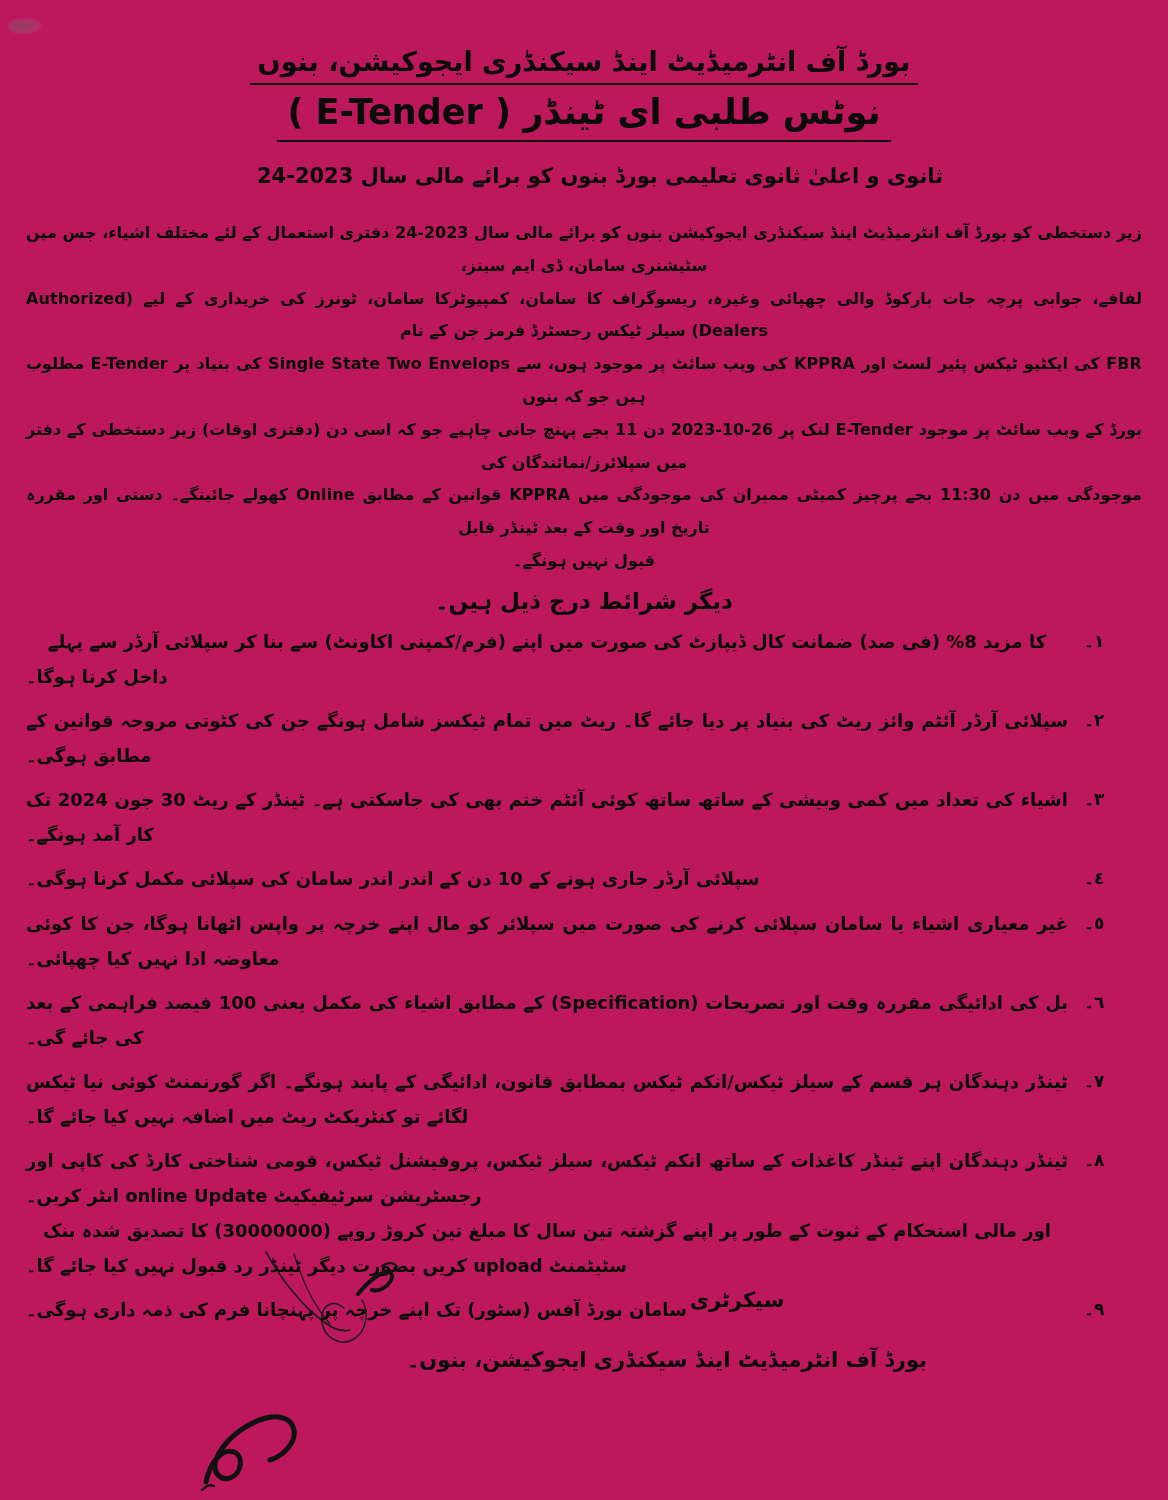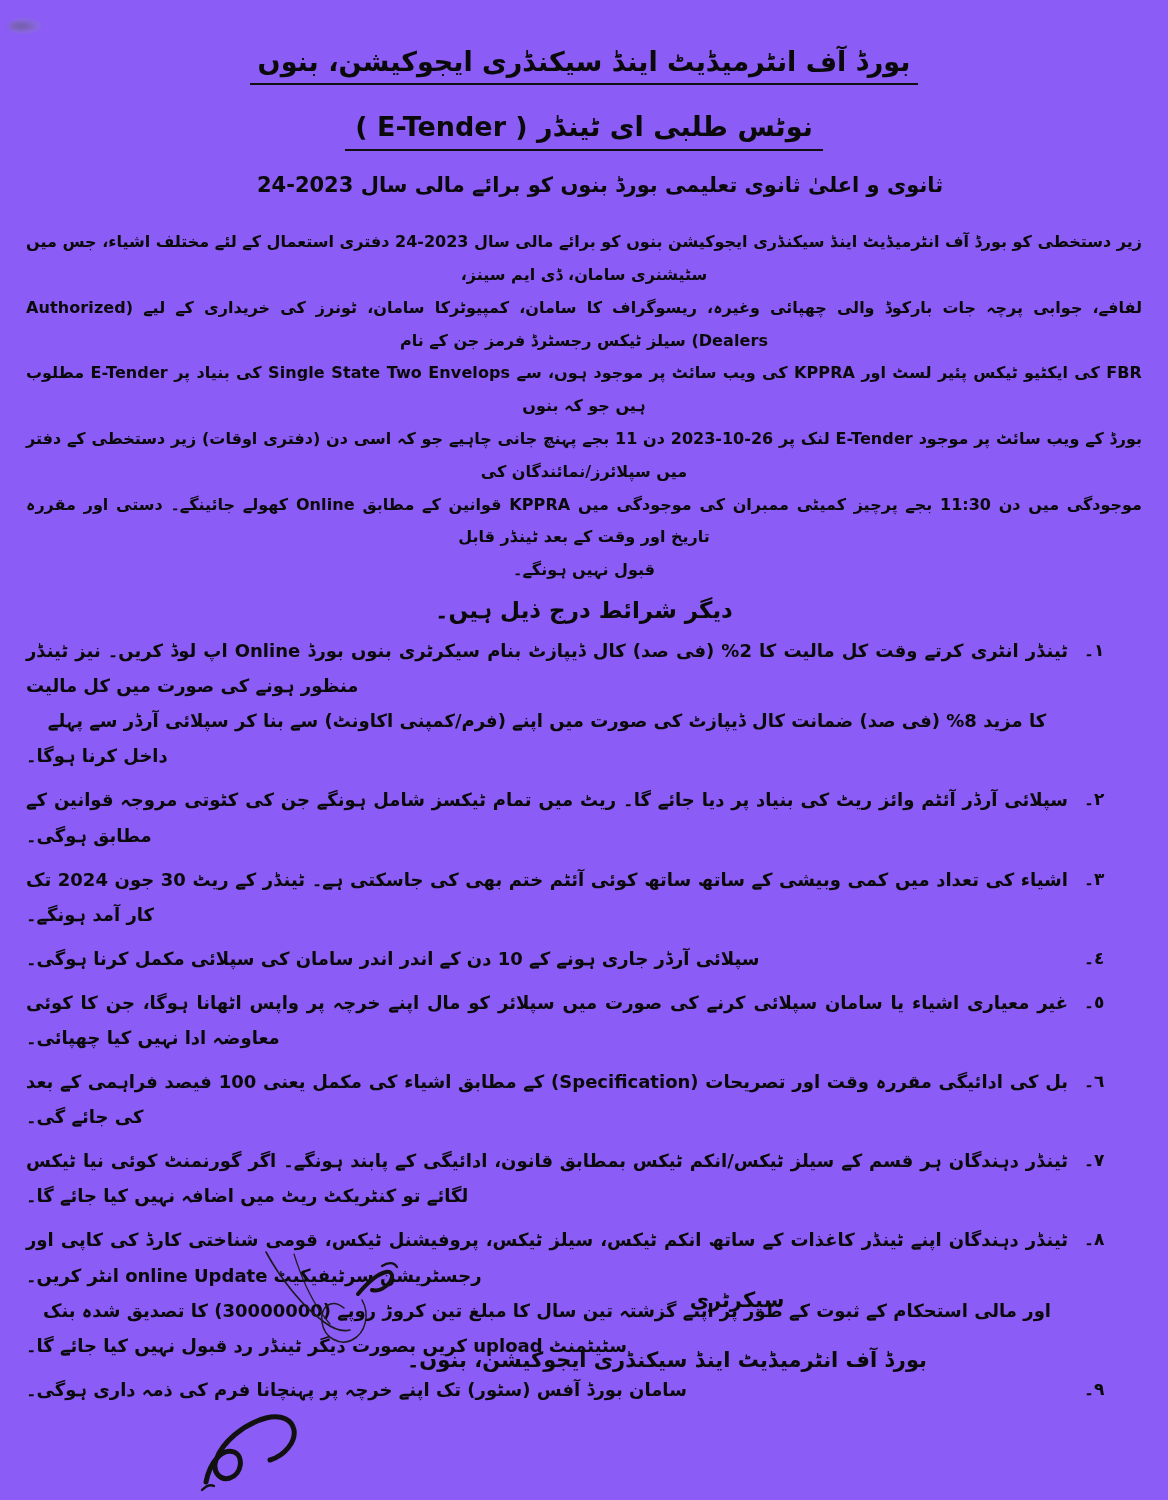--- a/index.html
+++ b/index.html
@@ -13,21 +13,21 @@
     height: 1500px;
     position: relative;
     overflow: hidden;
     font-family: "DejaVu Sans", "Liberation Sans", sans-serif;
     color: #0a0a0a;
   }
 
   .page {
     position: absolute;
     inset: 0;
-    background: #8b5cf6;
+    background: #be185d;
     padding: 0;
   }
 
   
   .scan-smudge {
     position: absolute;
     left: 8px;
     top: 18px;
     width: 34px;
     height: 16px;
@@ -45,22 +45,22 @@
     margin-top: 44px;
     font-size: 27px;
     font-weight: bold;
     letter-spacing: .5px;
     line-height: 1.35;
     display: inline-block;
     border-bottom: 2.5px solid #111;
     padding: 0 8px 3px 8px;
   }
   .hdr-line2 {
-    margin-top: 24px;
-    font-size: 27px;
+    margin-top: 4px;
+    font-size: 35px;
     font-weight: bold;
     line-height: 1.35;
     display: inline-block;
     border-bottom: 2.5px solid #111;
     padding: 0 10px 3px 10px;
   }
   .hdr-line3 {
     margin-top: 20px;
     font-size: 21px;
     font-weight: 600;
@@ -171,21 +171,20 @@
     <div style="text-align:right;">قبول نہیں ہونگے۔</div>
   </div>
 
   <div class="cond-head">دیگر شرائط درج ذیل ہیں۔</div>
 
   <div class="cond-list">
 
     <div class="cond-item">
       <div class="cond-num">١۔</div>
       <div class="cond-body">
-        <span>ٹینڈر انٹری کرتے وقت کل مالیت کا 2% (فی صد) کال ڈیپازٹ بنام سیکرٹری بنوں بورڈ Online اپ لوڈ کریں۔ نیز ٹینڈر منظور ہونے کی صورت میں کل مالیت</span>
         <span class="l2">کا مزید 8% (فی صد) ضمانت کال ڈیپازٹ کی صورت میں اپنے (فرم/کمپنی اکاونٹ) سے بنا کر سپلائی آرڈر سے پہلے داخل کرنا ہوگا۔</span>
       </div>
     </div>
 
     <div class="cond-item">
       <div class="cond-num">٢۔</div>
       <div class="cond-body">
         <span>سپلائی آرڈر آئٹم وائز ریٹ کی بنیاد پر دیا جائے گا۔ ریٹ میں تمام ٹیکسز شامل ہونگے جن کی کٹوتی مروجہ قوانین کے مطابق ہوگی۔</span>
       </div>
     </div>

